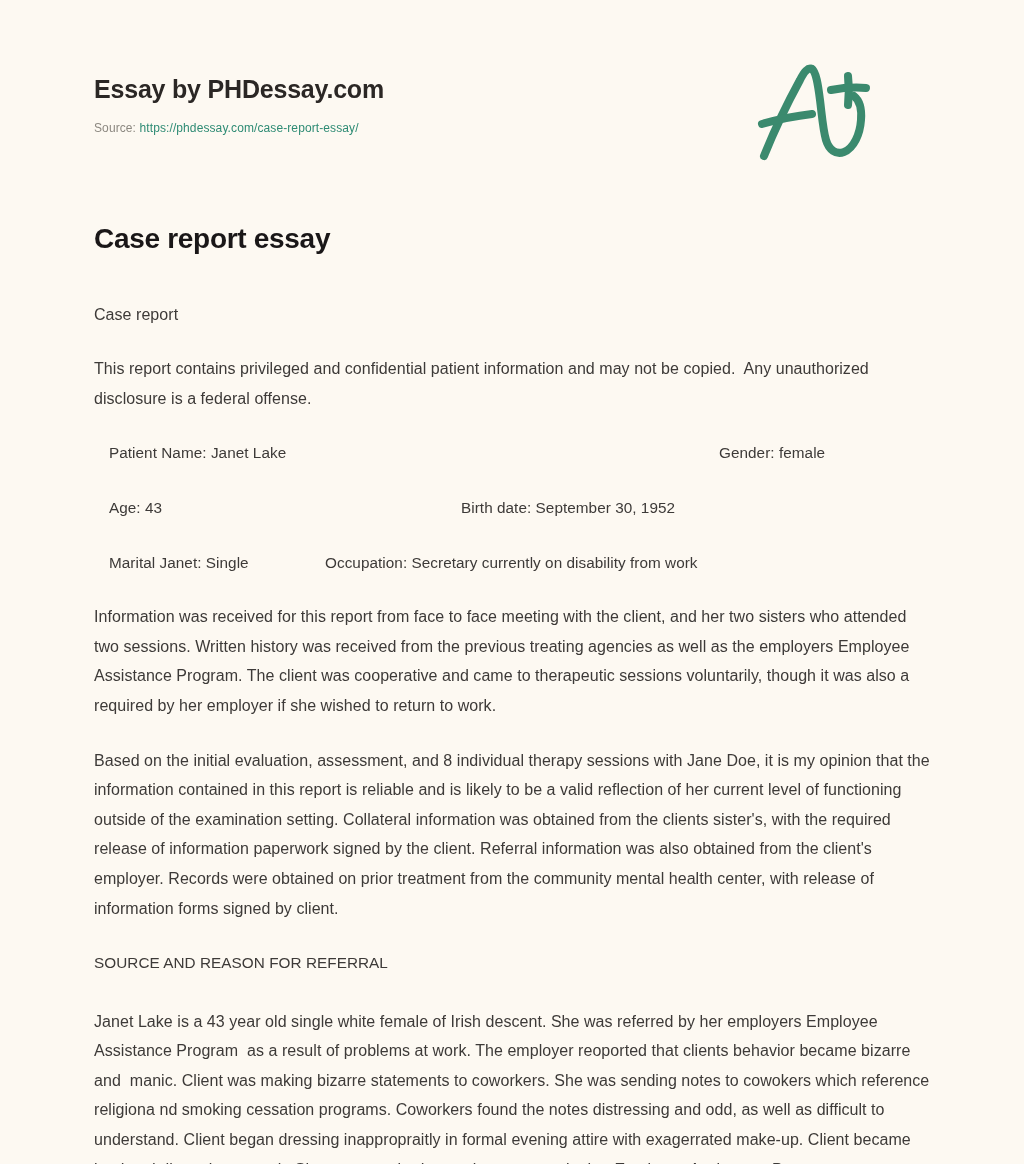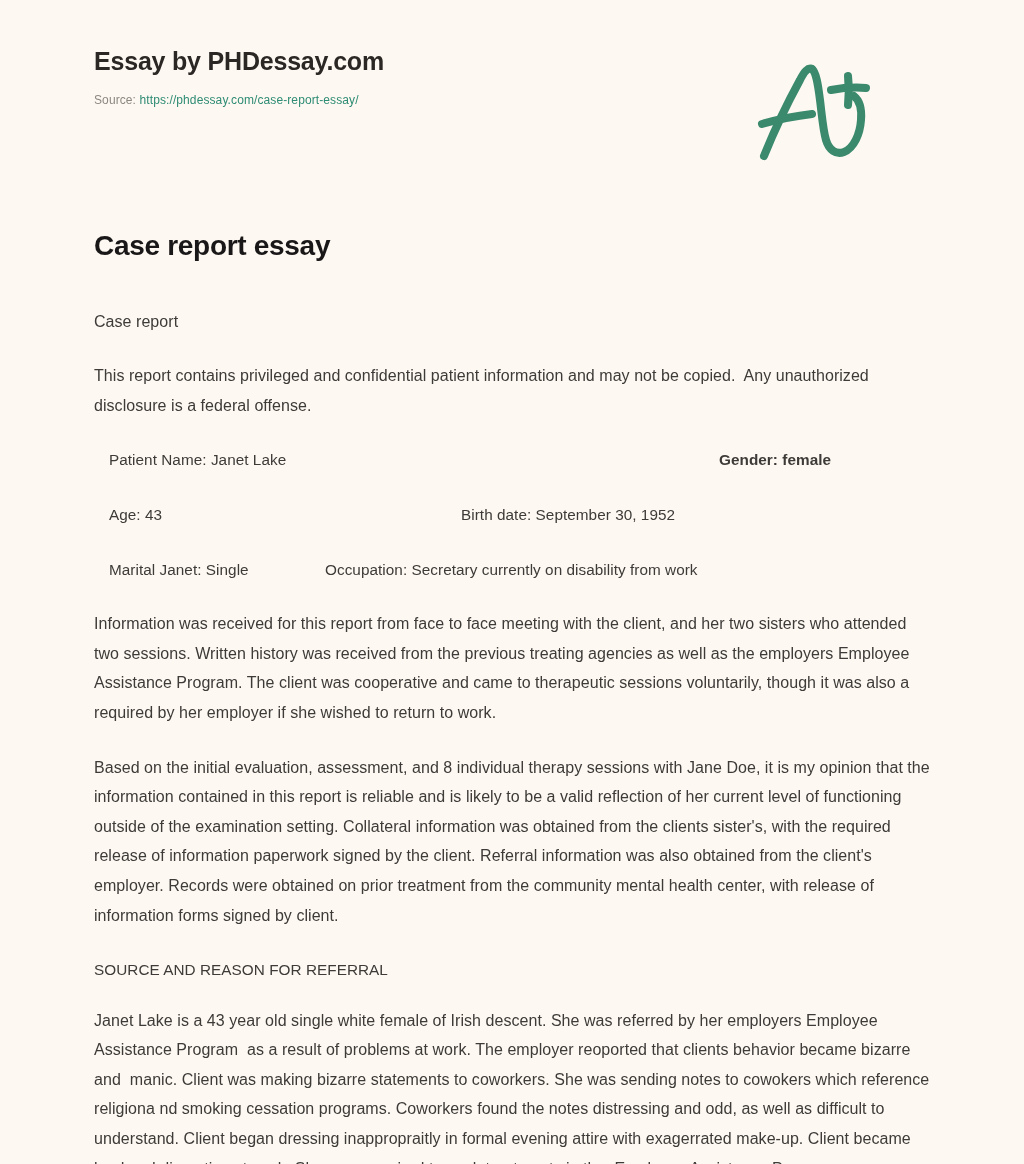--- a/index.html
+++ b/index.html
@@ -19,21 +19,21 @@
     position: relative;
     width: 1024px;
     height: 1164px;
     box-sizing: border-box;
     padding: 0 94px;
   }
 
   
   .header {
     position: relative;
-    padding-top: 48px;
+    padding-top: 76px;
     height: 120px;
     box-sizing: border-box;
   }
 
   .brand-line {
     font-size: 25px;
     font-weight: bold;
     color: #2B2725;
     letter-spacing: -0.2px;
     line-height: 1.1;
@@ -63,38 +63,38 @@
   .doc {
     padding-top: 98px;
   }
 
   .doc-title {
     font-size: 28px;
     font-weight: bold;
     color: #1A1718;
     letter-spacing: -0.3px;
     line-height: 1.2;
-    margin: 11px 0 44px 0;
+    margin: 4px 0 44px 0;
   }
 
   .para {
     font-size: 16px;
     line-height: 29.6px;
     color: #3D3A38;
     margin: 0 0 25px 0;
     letter-spacing: 0.05px;
     max-width: 836px;
     white-space: pre-wrap;
   }
 
   .section-head {
     font-size: 15.3px;
     line-height: 29.6px;
     color: #3D3A38;
-    margin: 0 0 21px 0;
+    margin: 0 0 29px 0;
     letter-spacing: 0.05px;
     font-weight: normal;
   }
 
   .info-row {
     font-size: 15.3px;
     line-height: 29.6px;
     color: #3D3A38;
     margin: 0 0 25px 15px;
     letter-spacing: 0.05px;
@@ -104,21 +104,21 @@
   }
   .info-row .col-a {
     position: absolute;
     left: 0;
     top: 0;
   }
   .info-row .col-b {
     position: absolute;
     top: 0;
   }
-  .info-row.r1 .col-b { left: 610px; font-weight: bold; }
+  .info-row.r1 .col-b { left: 610px; }
   .info-row.r2 .col-b { left: 352px; }
   .info-row.r3 .col-b { left: 216px; }
 </style>
 </head>
 <body>
 
 <div class="page">
 
   <div class="header">
     <div class="brand-line">Essay by PHDessay.com</div>

